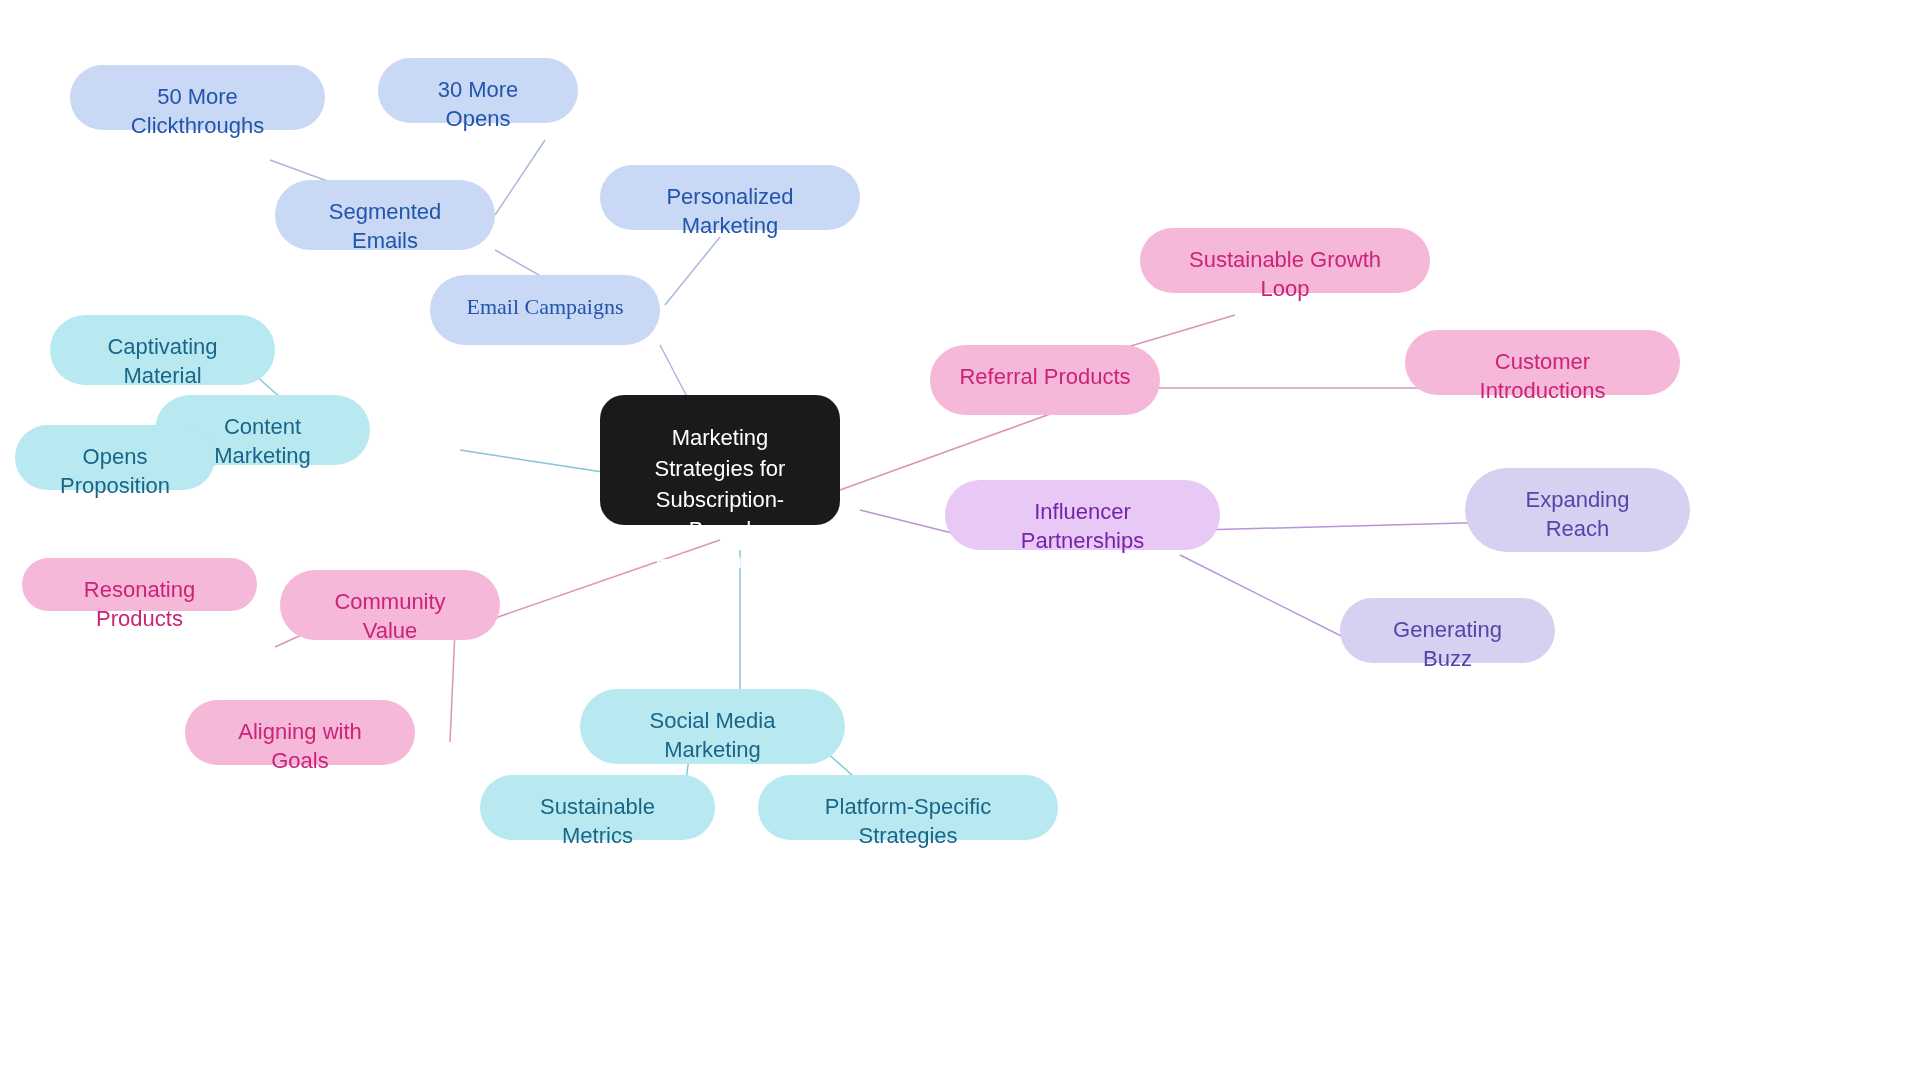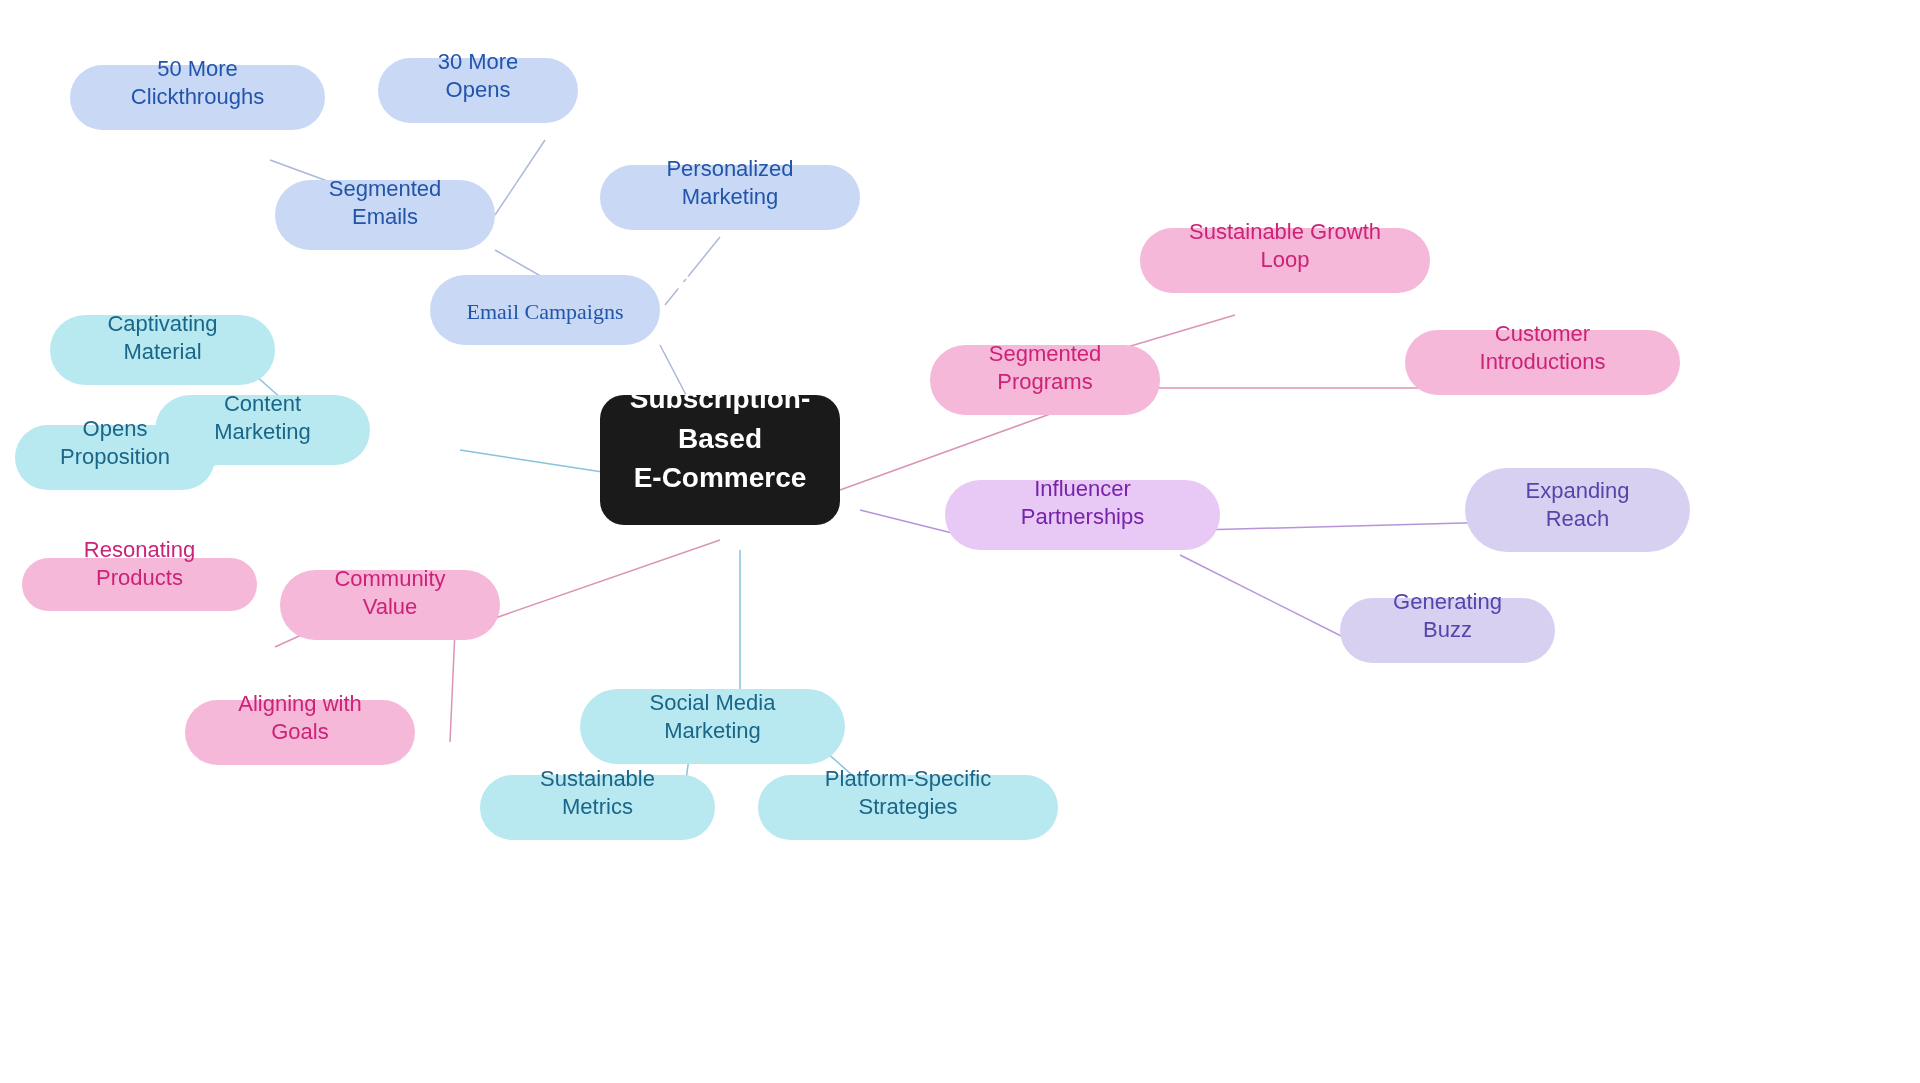--- a/index.html
+++ b/index.html
@@ -15,21 +15,21 @@
       position: absolute;
       top: 0; left: 0;
       width: 1920px;
       height: 1083px;
       pointer-events: none;
     }
     .node {
       position: absolute;
       border-radius: 50px;
       display: flex;
-      align-items: flex-end;
+      align-items: flex-start;
       justify-content: center;
       text-align: center;
       font-size: 22px;
       font-weight: 500;
       padding: 18px 28px;
       line-height: 1.3;
     }
     .node-center {
       background: #1a1a1a;
       color: #ffffff;
@@ -106,21 +106,21 @@
   <line x1="1050" y1="370" x2="1235" y2="315" stroke="#cc6699" stroke-width="1.5" opacity="0.7"></line>
 
   <line x1="1145" y1="388" x2="1430" y2="388" stroke="#cc6699" stroke-width="1.5" opacity="0.7"></line>
 
   <line x1="1200" y1="530" x2="1500" y2="522" stroke="#9966cc" stroke-width="1.5" opacity="0.7"></line>
 
   <line x1="1180" y1="555" x2="1375" y2="653" stroke="#9966cc" stroke-width="1.5" opacity="0.7"></line>
 </svg>
 
 <div class="node node-center" style="left: 600px; top: 395px; width: 240px; height: 130px;">
-  <span style="white-space: pre-line; font-size: 28px; font-weight: 700; line-height: 1.4;">Marketing Strategies for
+  <span style="white-space: pre-line; font-size: 22px; font-weight: 400; line-height: 1.4;">Marketing Strategies for
 Subscription-Based
 E-Commerce</span>
 </div>
 
 <div class="node node-blue" style="left: 430px; top: 275px; width: 230px; height: 70px; font-family: Liberation Serif, serif;">
   <span>Email Campaigns</span>
 </div>
 
 <div class="node node-blue" style="left: 275px; top: 180px; width: 220px; height: 70px;">
   <span>Segmented Emails</span>
@@ -168,21 +168,21 @@
 
 <div class="node node-lightblue" style="left: 480px; top: 775px; width: 235px; height: 65px;">
   <span>Sustainable Metrics</span>
 </div>
 
 <div class="node node-lightblue" style="left: 758px; top: 775px; width: 300px; height: 65px;">
   <span>Platform-Specific Strategies</span>
 </div>
 
 <div class="node node-pink" style="left: 930px; top: 345px; width: 230px; height: 70px;">
-  <span>Segmented Programs</span>
+  <span>Referral Products</span>
 </div>
 
 <div class="node node-pink" style="left: 1140px; top: 228px; width: 290px; height: 65px;">
   <span>Sustainable Growth Loop</span>
 </div>
 
 <div class="node node-pink" style="left: 1405px; top: 330px; width: 275px; height: 65px;">
   <span>Customer Introductions</span>
 </div>
 

